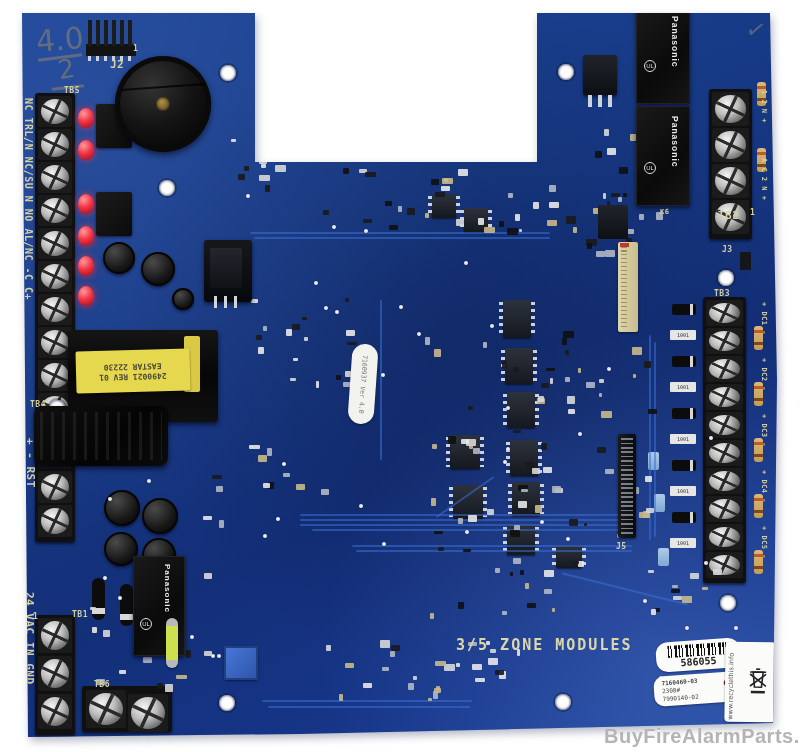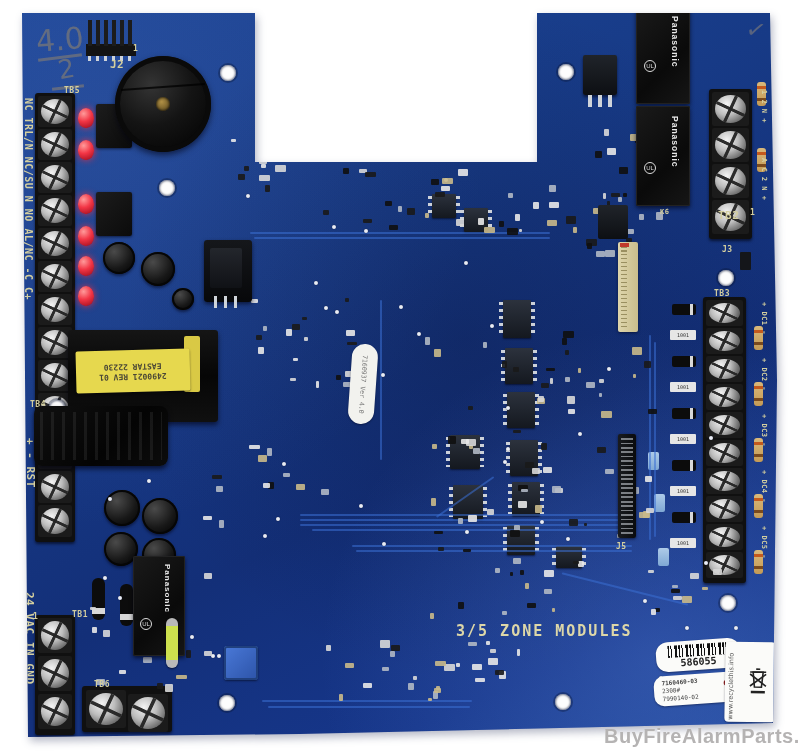--- a/index.html
+++ b/index.html
@@ -537,21 +537,21 @@
       background:linear-gradient(90deg,#191b1f,#0a0b0d);box-shadow:0 1px 3px rgba(0,0,15,.6);"></div>
     <div class="abs" style="left:621px;top:438px;width:12px;height:96px;
       background:repeating-linear-gradient(180deg,rgba(210,215,222,.55) 0 1.5px,transparent 1.5px 4.5px);"></div>
     <span class="abs silk" style="left:616px;top:542px;font-size:8px;">J5</span>
 
     <div class="abs" style="left:350px;top:344px;width:26px;height:80px;border-radius:13px;
       background:#f2f2ee;box-shadow:0 1px 2px rgba(0,0,20,.4);transform:rotate(4deg);display:flex;align-items:center;justify-content:center;">
       <span class="vtext" style="font-size:6.5px;color:#777;font-family:'DejaVu Sans Mono',monospace;">7160937 Ver 4.0</span>
     </div>
 
-    <div class="abs title" style="left:456px;top:622px;">3/5 ZONE MODULES</div>
+    <div class="abs title" style="left:456px;top:636px;">3/5 ZONE MODULES</div>
 
     <div class="abs wlabel" style="left:656px;top:640px;width:84px;height:30px;transform:rotate(-4deg);border-radius:12px;">
       <div class="abs bars" style="left:12px;top:4px;width:60px;height:12px;"></div>
       <div class="abs" style="left:0;top:16px;width:84px;text-align:center;font-size:10px;color:#222;font-family:'DejaVu Sans Mono',monospace;font-weight:bold;">586055</div>
     </div>
     <div class="abs wlabel" style="left:654px;top:674px;width:84px;height:30px;transform:rotate(-4deg);border-radius:10px;">
       <div class="abs stickertxt" style="left:8px;top:3px;font-weight:bold;color:#444;">7160460-03</div>
       <div class="abs stickertxt" style="left:8px;top:11px;color:#444;">2308#</div>
       <div class="abs stickertxt" style="left:8px;top:19px;color:#444;">7990140-02</div>
       <div class="abs" style="left:70px;top:8px;width:6px;height:6px;border-radius:50%;background:#8e2020;"></div>

